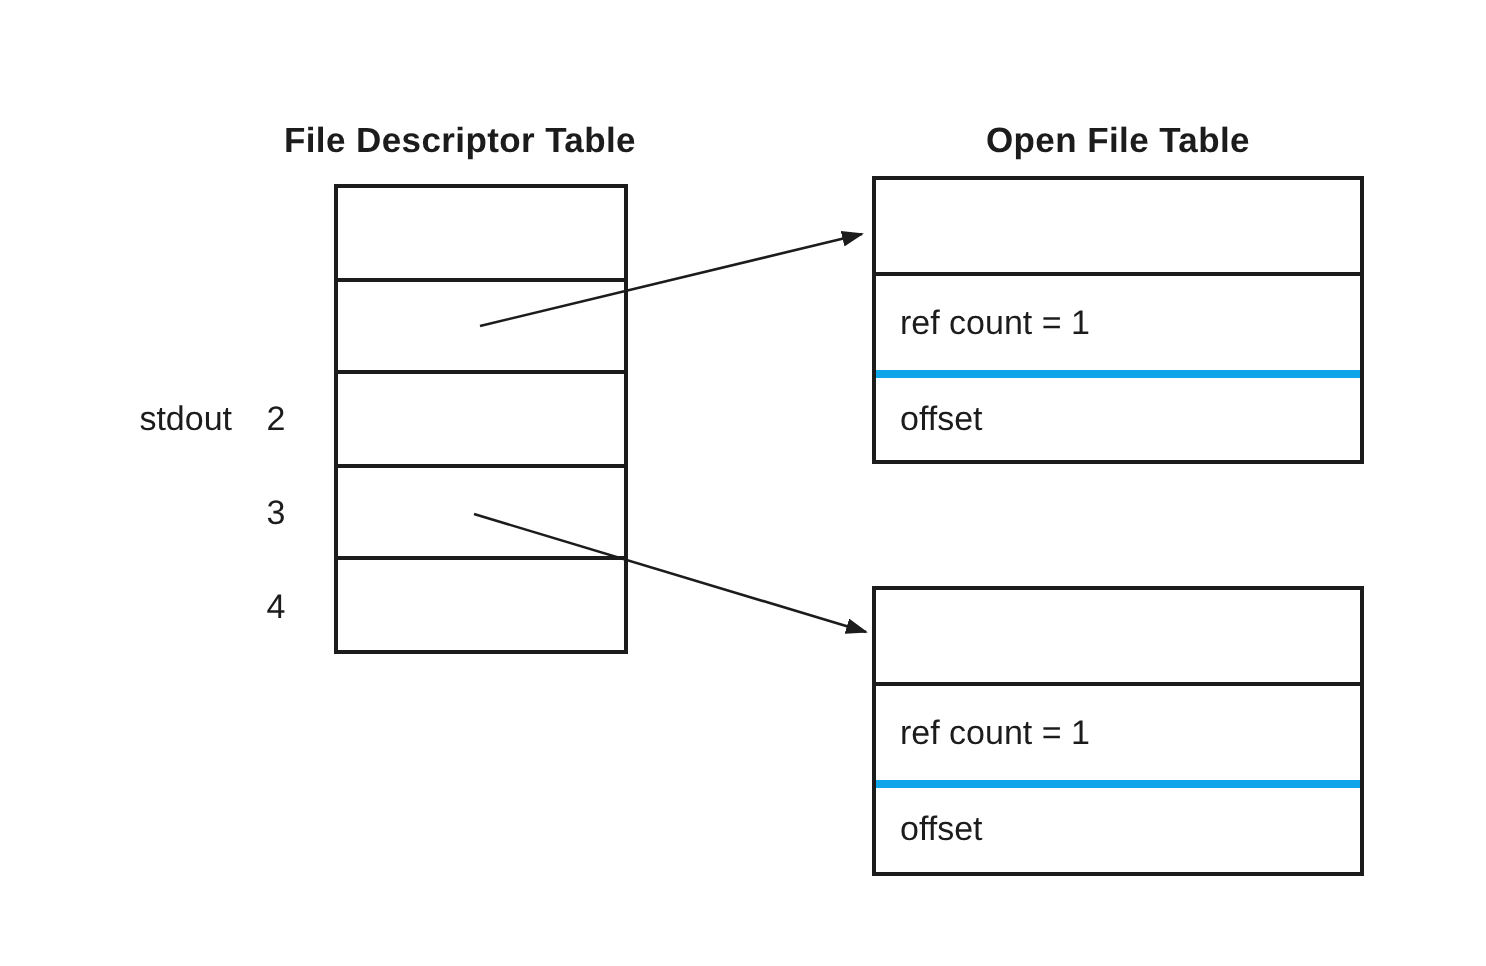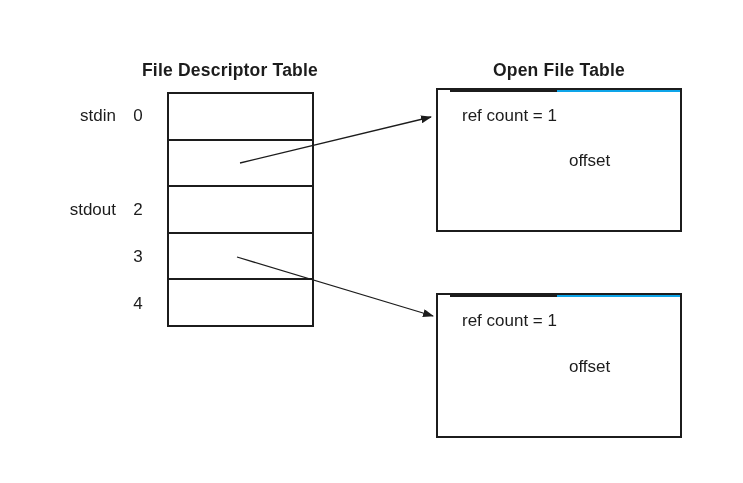--- a/index.html
+++ b/index.html
@@ -44,33 +44,33 @@
     font-size: 17px;
   }
   .fd-label .num { min-width: 12px; text-align: center; }
 
   
   .oft-entry {
     position: absolute;
     left: 436px;
     width: 246px;
     border: 2px solid #1c1c1c;
-    display: flex; flex-direction: row;
+    display: flex; flex-direction: column;
     background: #ffffff;
   }
   .oft-entry-1 { top: 88px;  height: 144px; }
   .oft-entry-2 { top: 293px; height: 145px; }
   .oft-row {
     display: flex; align-items: center;
     padding-left: 12px;
     font-size: 17px;
   }
   .oft-row-a { height: 46px; }
   .oft-row-b { height: 49px; border-top: 2px solid #1c1c1c; }
-  .oft-row-c { flex: 1;      border-top: 2px solid #0ea5e9; }
+  .oft-row-c { flex: 1;      border-top: 4px solid #0ea5e9; }
 
   .arrow-layer {
     position: absolute; inset: 0;
     width: 743px; height: 483px;
     pointer-events: none;
   }
 </style>
 </head>
 <body>
 
@@ -80,24 +80,20 @@
   <div class="title title-oft">Open File Table</div>
 
   <div class="fd-table">
     <div class="fd-cell"></div>
     <div class="fd-cell"></div>
     <div class="fd-cell"></div>
     <div class="fd-cell"></div>
     <div class="fd-cell"></div>
   </div>
 
-  <div class="fd-label" style="top:92px">
-    <span>stdin</span>
-    <span class="num">0</span>
-  </div>
   <div class="fd-label" style="top:186px">
     <span>stdout</span>
     <span class="num">2</span>
   </div>
   <div class="fd-label" style="top:233px">
     <span></span>
     <span class="num">3</span>
   </div>
   <div class="fd-label" style="top:280px">
     <span></span>

